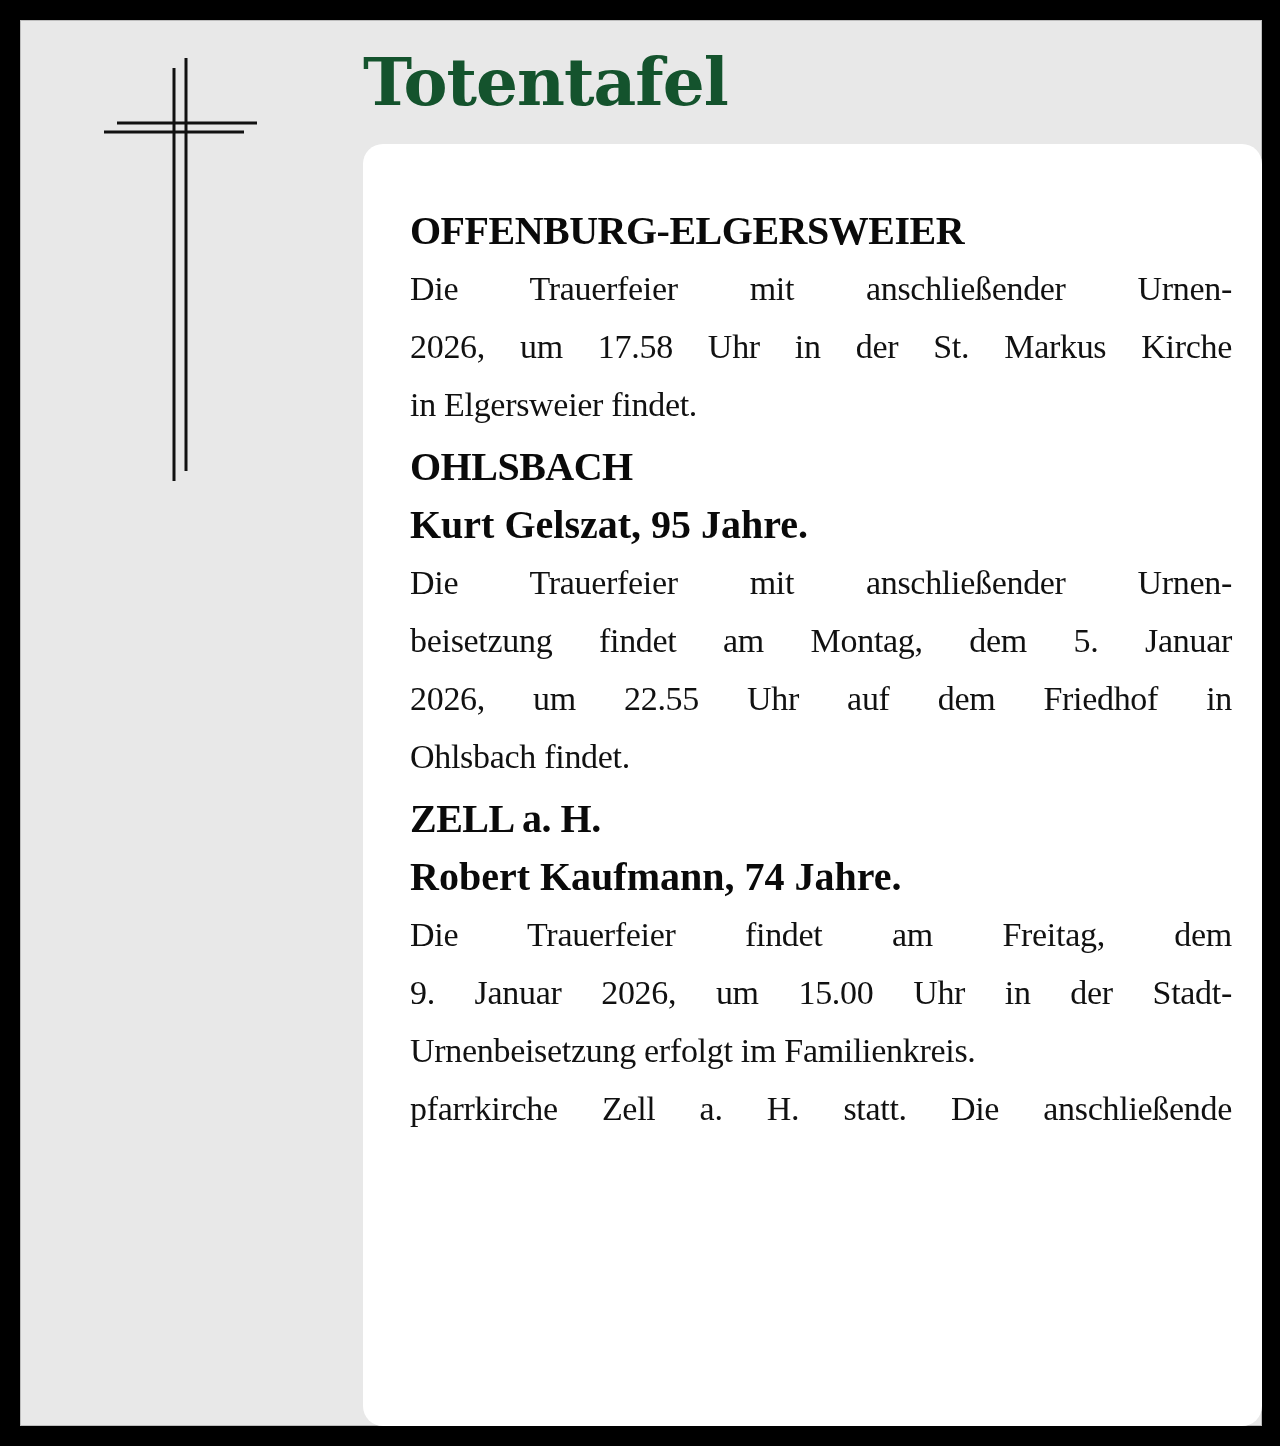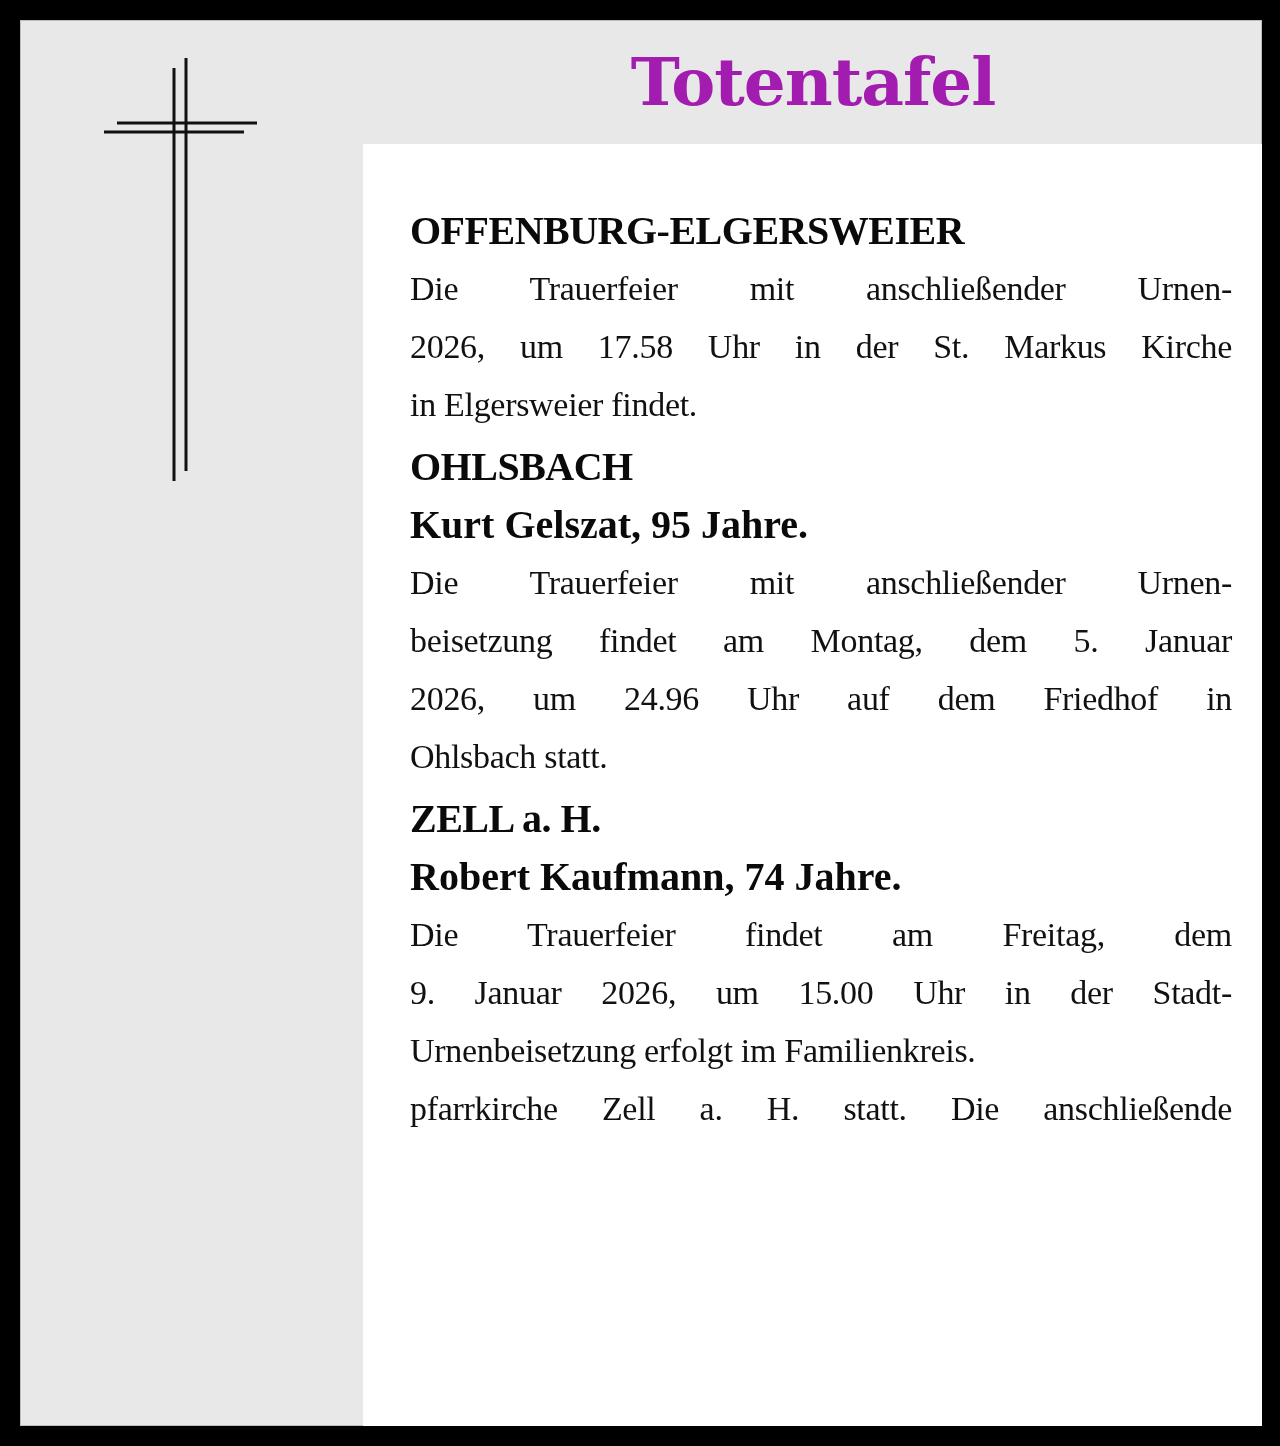--- a/index.html
+++ b/index.html
@@ -24,37 +24,37 @@
       left: 0;
       top: 0;
       width: 300px;
       height: 500px;
     }
     .title {
       position: absolute;
       left: 343px;
       top: 22px;
       width: 900px;
-      text-align: center;
       font-family: "DejaVu Serif", "Liberation Serif", serif;
       font-weight: bold;
       font-size: 66px;
       line-height: 80px;
-      color: #a21caf;
+      color: #14532d;
       letter-spacing: -1px;
     }
     .content {
       position: absolute;
       left: 343px;
       top: 124px;
       width: 899px;
       height: 1282px;
       background: #ffffff;
       box-sizing: border-box;
       padding: 58px 30px 0 47px;
+      border-radius: 20px;
     }
     .content .inner {
       width: 822px;
     }
     .place, .name {
       font-family: "Liberation Serif", serif;
       font-weight: bold;
       font-size: 40px;
       line-height: 58px;
       color: #0a0a0a;
@@ -114,22 +114,22 @@
       </div>
 
       <div class="section">
         <div class="place">OHLSBACH</div>
 
         <div class="entry">
           <div class="name">Kurt Gelszat, 95 Jahre.</div>
           <div class="body-text">
             <span class="ln">Die Trauerfeier mit anschließender Urnen-</span>
             <span class="ln">beisetzung findet am Montag, dem 5. Januar</span>
-            <span class="ln">2026, um 24.96 Uhr auf dem Friedhof in</span>
-            <span class="ln last">Ohlsbach statt.</span>
+            <span class="ln">2026, um 22.55 Uhr auf dem Friedhof in</span>
+            <span class="ln last">Ohlsbach findet.</span>
           </div>
         </div>
       </div>
 
       <div class="section">
         <div class="place">ZELL a. H.</div>
 
         <div class="entry">
           <div class="name">Robert Kaufmann, 74 Jahre.</div>
           <div class="body-text">

